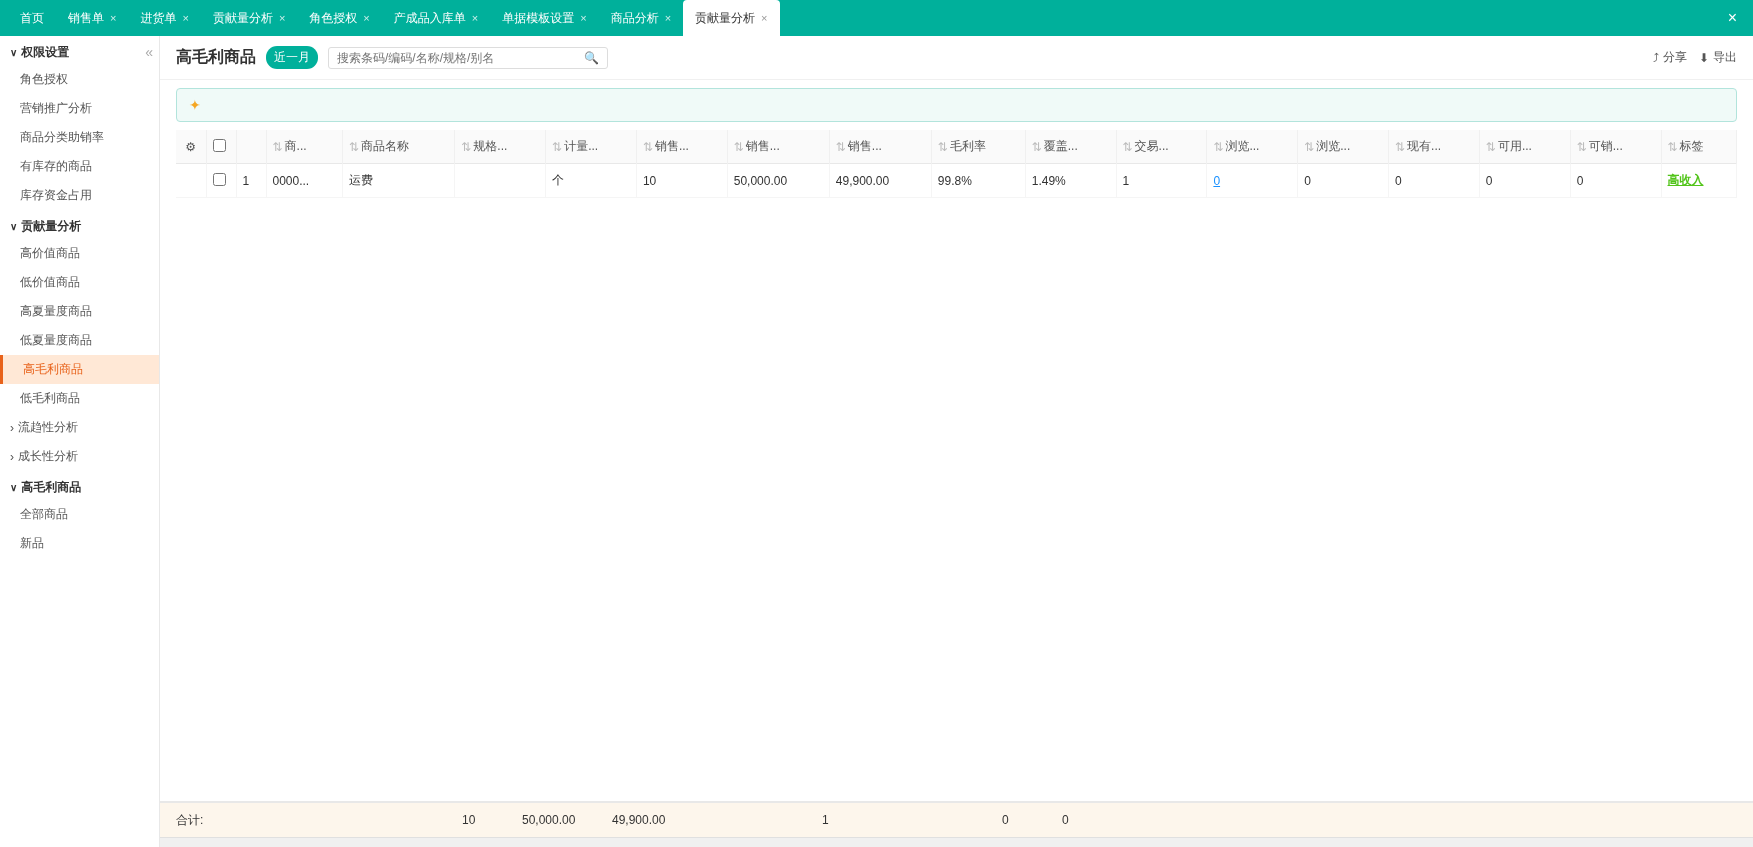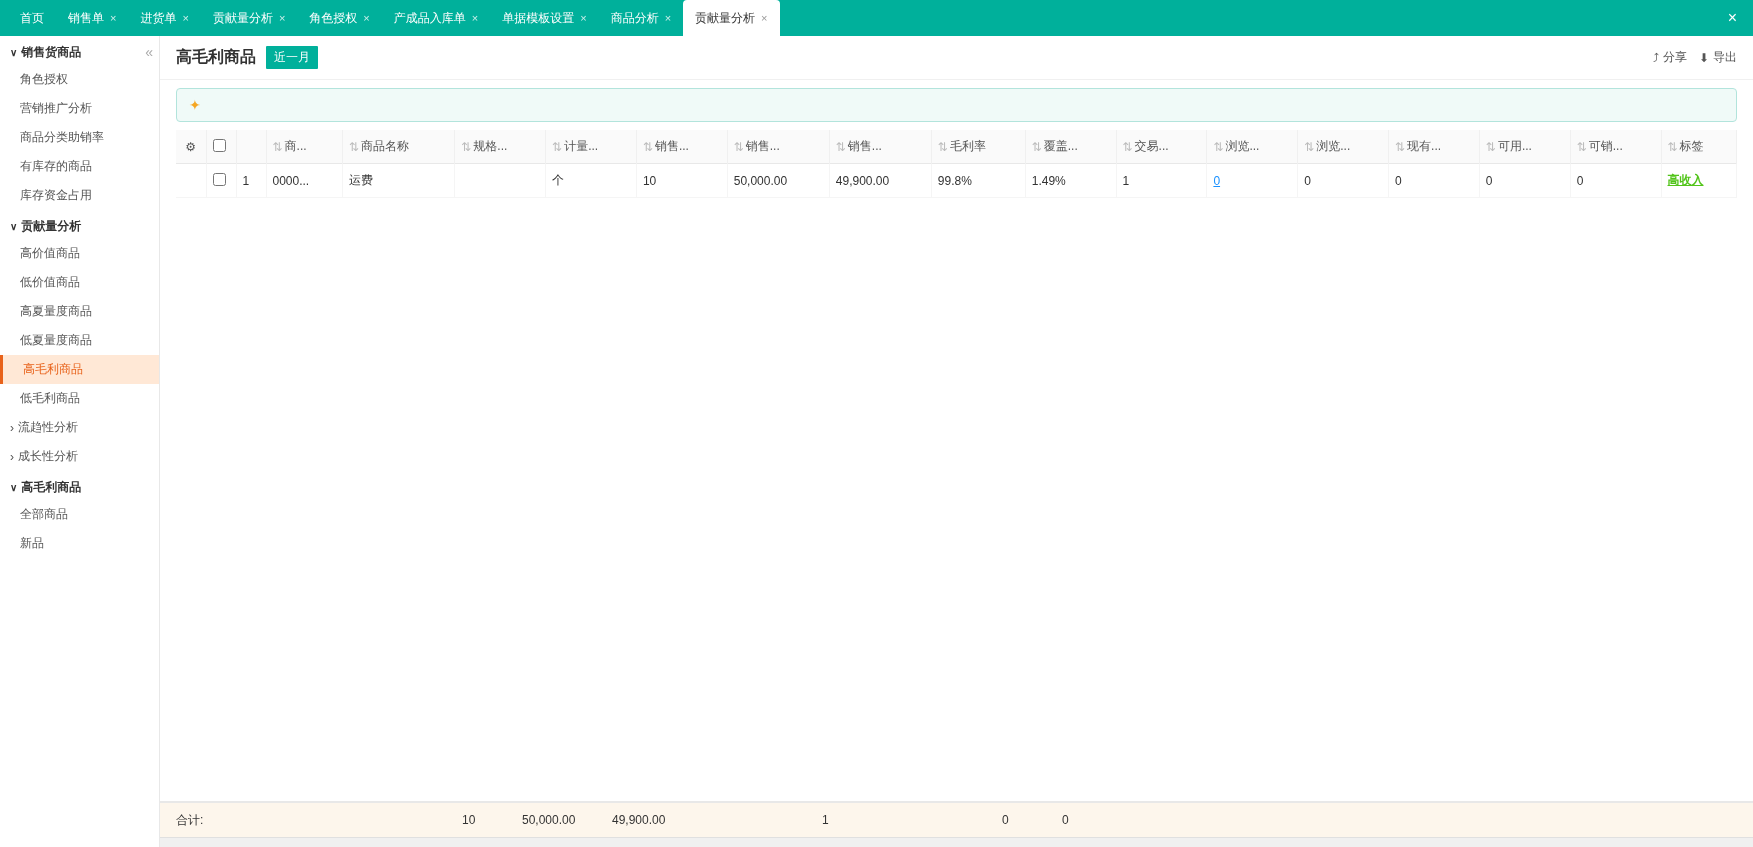--- a/index.html
+++ b/index.html
@@ -119,21 +119,21 @@
     }
     .content-title {
       font-size: 16px;
       font-weight: bold;
       color: #333;
     }
     .time-filter-btn {
       background: #00b09b;
       color: #fff;
       border: none;
-      border-radius: 1px;
+      border-radius: 11px;
       padding: 3px 8px;
       cursor: pointer;
       font-size: 12px;
       font-family: Liberation Mono, monospace;
     }
     .search-box {
       display: flex;
       align-items: center;
       border: 1px solid #ddd;
       border-radius: 3px;
@@ -303,21 +303,21 @@
 </div>
 
 <div class="main-layout">
 
   <div class="sidebar">
     <span class="sidebar-collapse">«</span>
     <div id="sidebar-content">
         <div>
           <div class="sidebar-group-title">
             <span style="font-size:10px;">∨</span>
-            <span>销售货商品</span>
+            <span>权限设置</span>
           </div>
           <div class="sidebar-item">角色授权</div>
           <div class="sidebar-item">营销推广分析</div>
           <div class="sidebar-item">商品分类助销率</div>
           <div class="sidebar-item">有库存的商品</div>
           <div class="sidebar-item">库存资金占用</div>
         </div>
         <div>
           <div class="sidebar-group-title">
             <span style="font-size:10px;">∨</span>
@@ -347,20 +347,24 @@
           <div class="sidebar-item">新品</div>
         </div>
       </div>
   </div>
 
   <div class="content">
 
     <div class="content-header">
       <span class="content-title">高毛利商品</span>
       <button class="time-filter-btn">近一月</button>
+      <div class="search-box">
+        <input type="text" placeholder="搜索条码/编码/名称/规格/别名" style="">
+        <span style="color:#aaa;cursor:pointer;">🔍</span>
+      </div>
       <div class="header-actions">
         <div class="action-btn">
           <span>⤴</span>
           <span>分享</span>
         </div>
         <div class="action-btn">
           <span>⬇</span>
           <span>导出</span>
         </div>
       </div>

